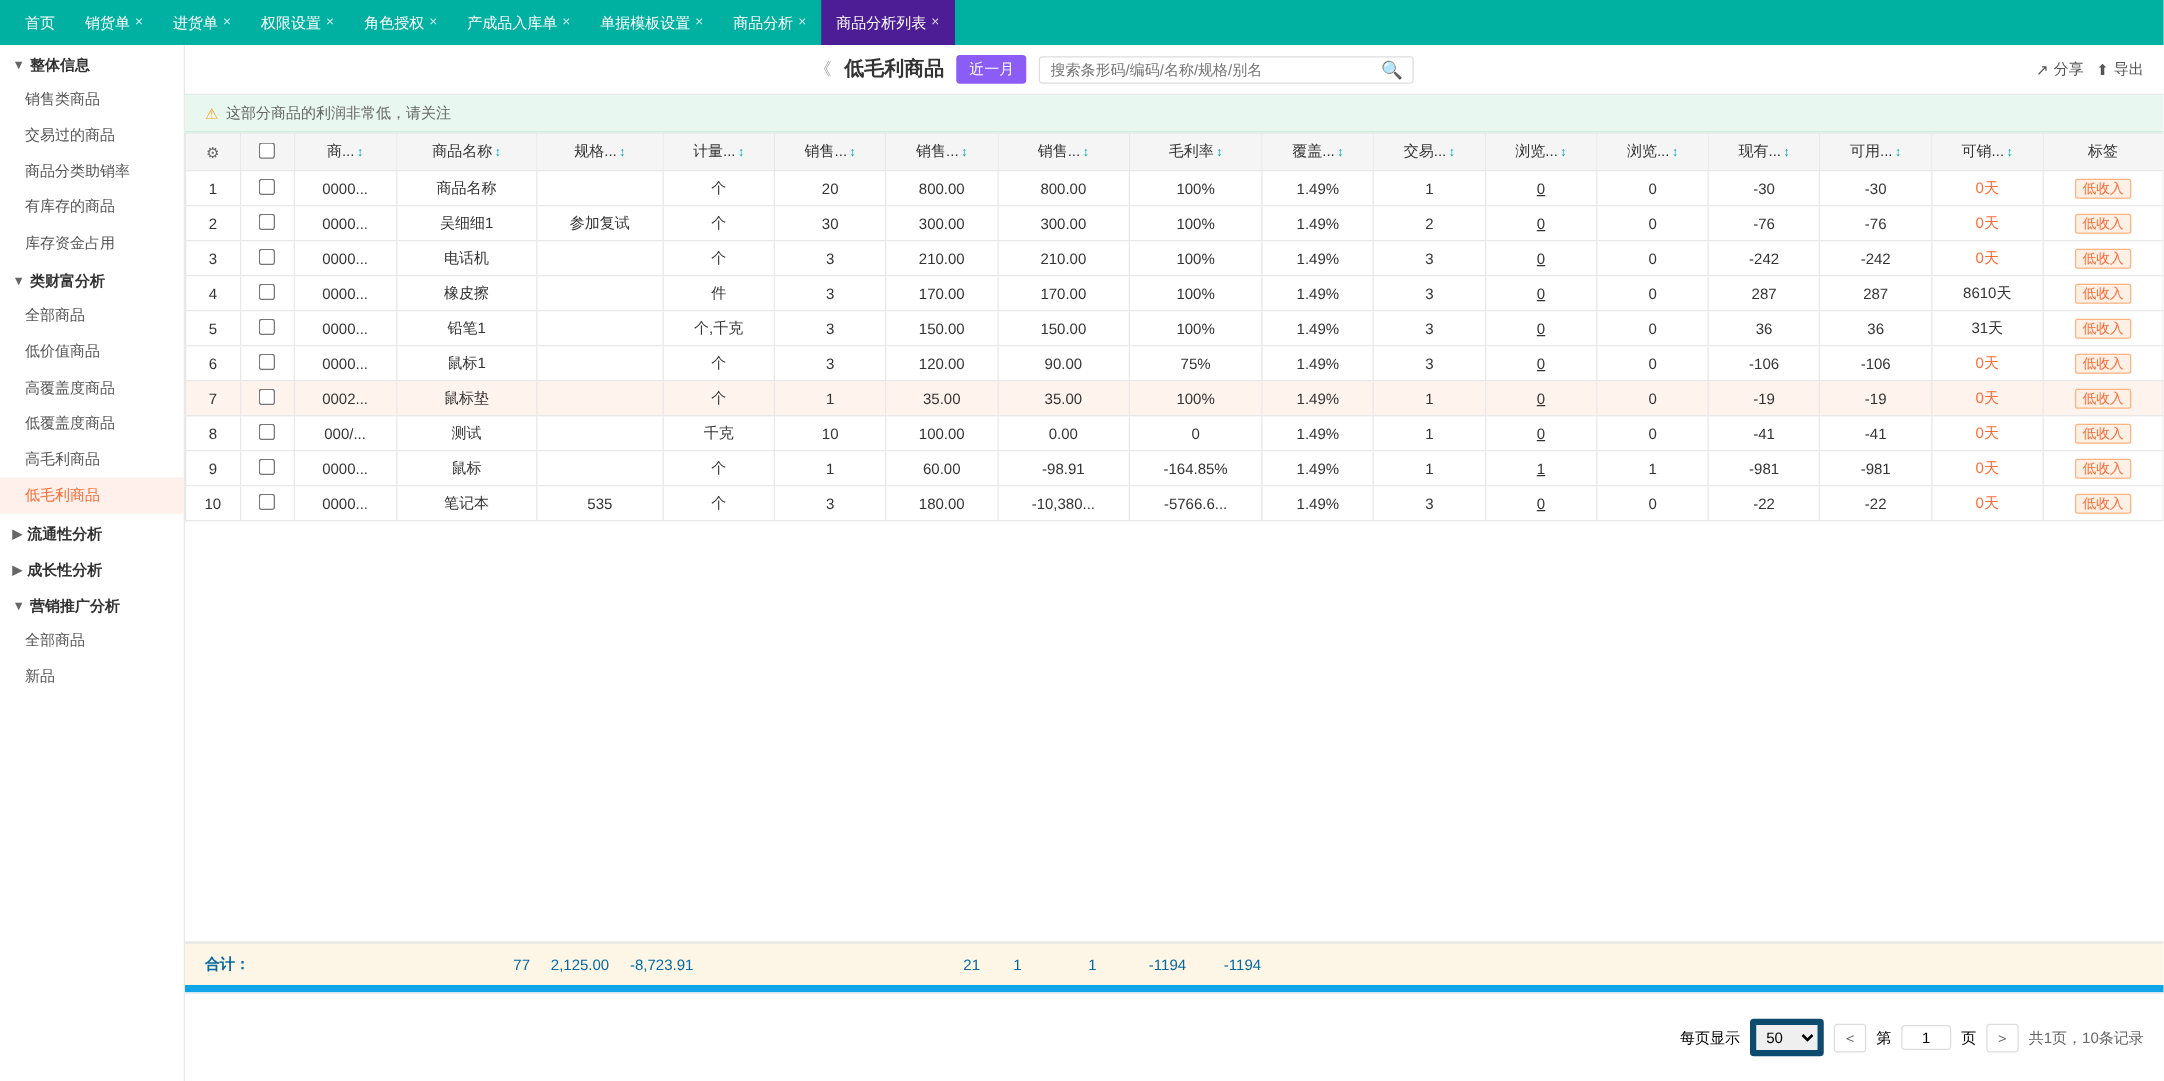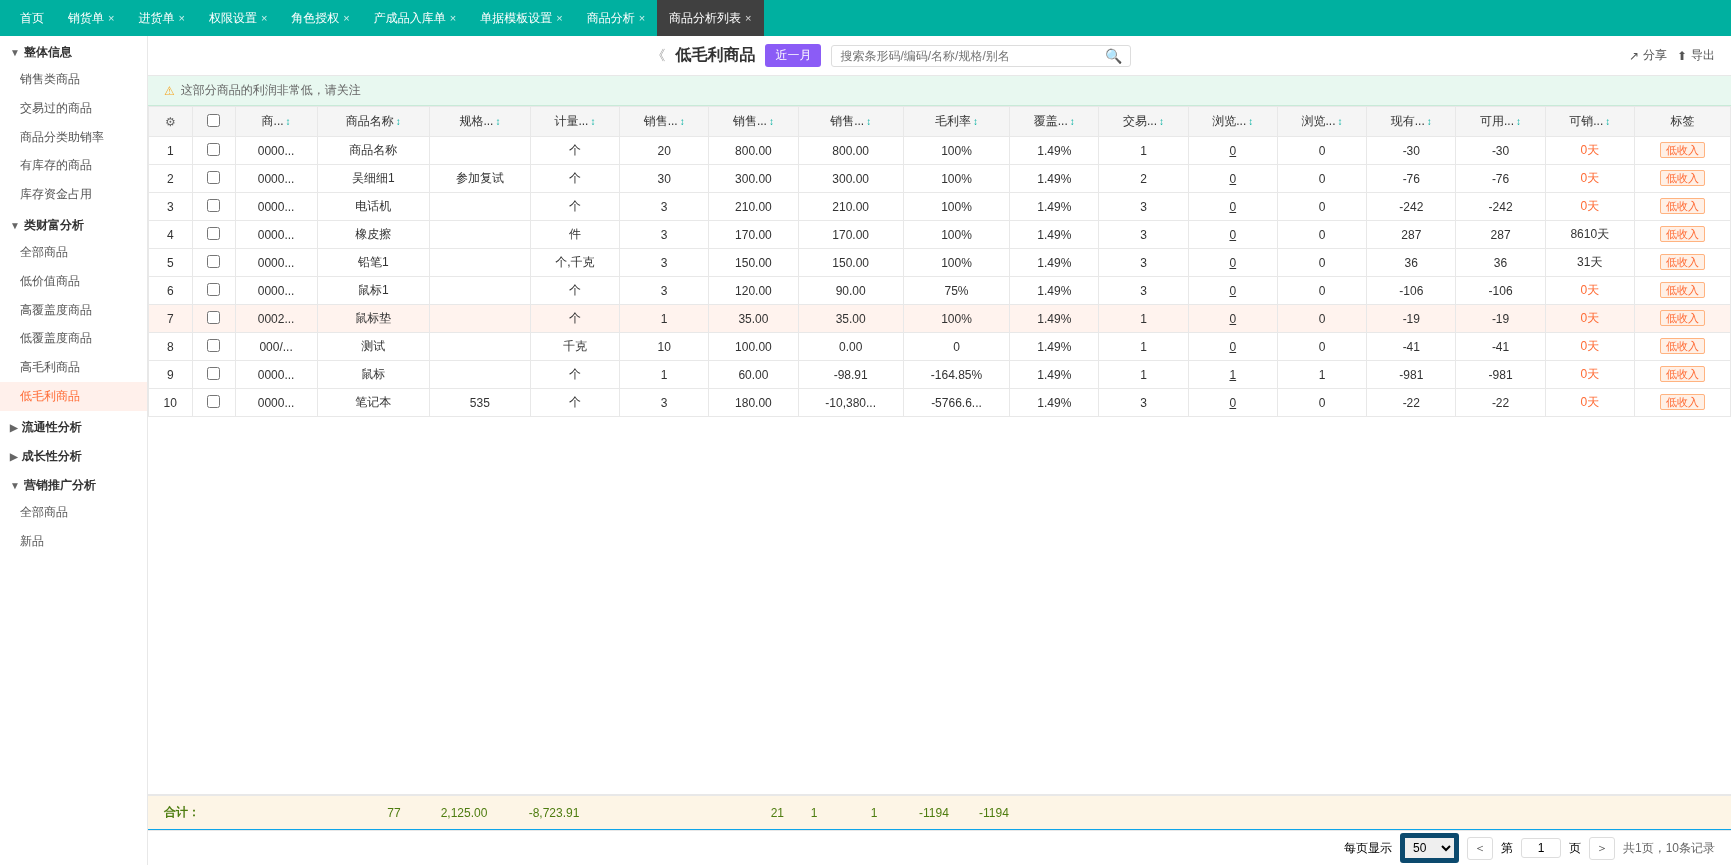--- a/index.html
+++ b/index.html
@@ -16,21 +16,21 @@
     }
     .top-nav .nav-item {
       padding: 0 12px;
       height: 36px;
       display: flex;
       align-items: center;
       cursor: pointer;
       white-space: nowrap;
       font-size: 13px;
     }
-    .top-nav .nav-item.active { background: #404040; }
+    .top-nav .nav-item.active { background: #4c1d95; }
     .top-nav .nav-item .close-x { margin-left: 4px; font-size: 11px; opacity: 0.8; }
 
     
     .main-layout { display: flex; height: calc(100vh - 36px); }
 
     
     .sidebar {
       width: 148px;
       background: #fff;
       border-right: 1px solid #e8e8e8;
@@ -173,30 +173,30 @@
     .link-underline { text-decoration: underline; color: #333; cursor: pointer; }
 
     
     .total-row {
       background: #fdf5e6;
       border-top: 2px solid #e8e8e8;
       display: flex;
       align-items: center;
       padding: 8px 16px;
       font-size: 12px;
-      color: #4d7c0f;
-      border-bottom: 1px solid #0ea5e9;
+      color: #0369a1;
+      border-bottom: 6px solid #0ea5e9;
     }
     .total-label { font-weight: bold; min-width: 50px; }
 
     
     .pagination-bar {
       display: flex;
       align-items: center;
-      padding: 2px 16px;
+      padding: 20px 16px;
       border-top: 1px solid #e8e8e8;
       gap: 8px;
       background: #fff;
       justify-content: flex-end;
     }
     .pagination-bar select {
       border: 5px solid #0c4a6e;
       padding: 2px 4px;
       border-radius: 3px;
     }
@@ -589,23 +589,23 @@
       <td style="color:#ff6b35">0天</td>
       <td><span class="tag-orange">低收入</span></td>
     </tr>
           </tbody>
       </table>
     </div>
 
     <div class="total-row">
       <span class="total-label">合计：</span>
       <span style="min-width:150px;"></span>
-      <span style="min-width:60px; text-align:center;">77</span>
+      <span style="min-width:60px; text-align:right;">77</span>
       <span style="min-width:80px; text-align:center;">2,125.00</span>
-      <span style="min-width:100px; text-align:center;">-8,723.91</span>
+      <span style="min-width:100px; text-align:left;">-8,723.91</span>
       <span style="min-width:60px;"></span>
       <span style="min-width:60px;"></span>
       <span style="min-width:60px; text-align:right;">21</span>
       <span style="min-width:60px; text-align:center;">1</span>
       <span style="min-width:60px; text-align:center;">1</span>
       <span style="min-width:60px; text-align:center;">-1194</span>
       <span style="min-width:60px; text-align:center;">-1194</span>
     </div>
 
     <div class="pagination-bar">

